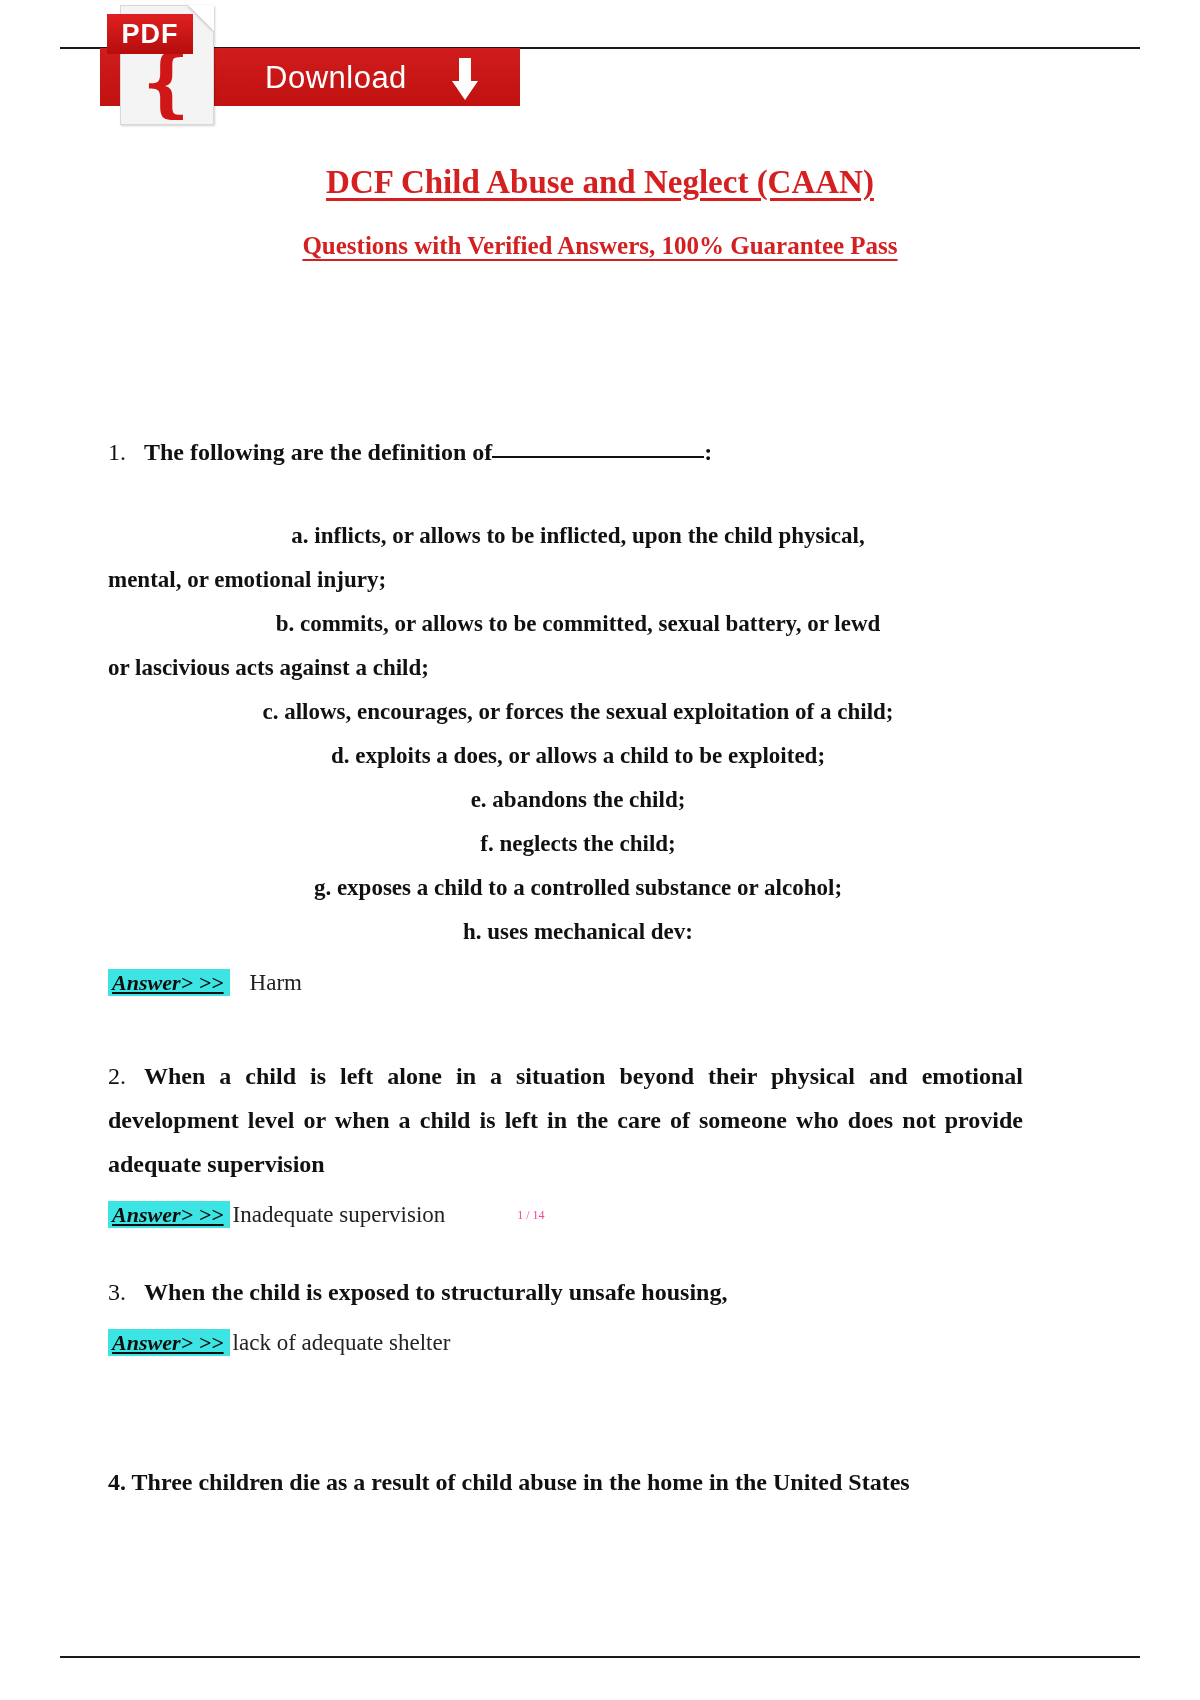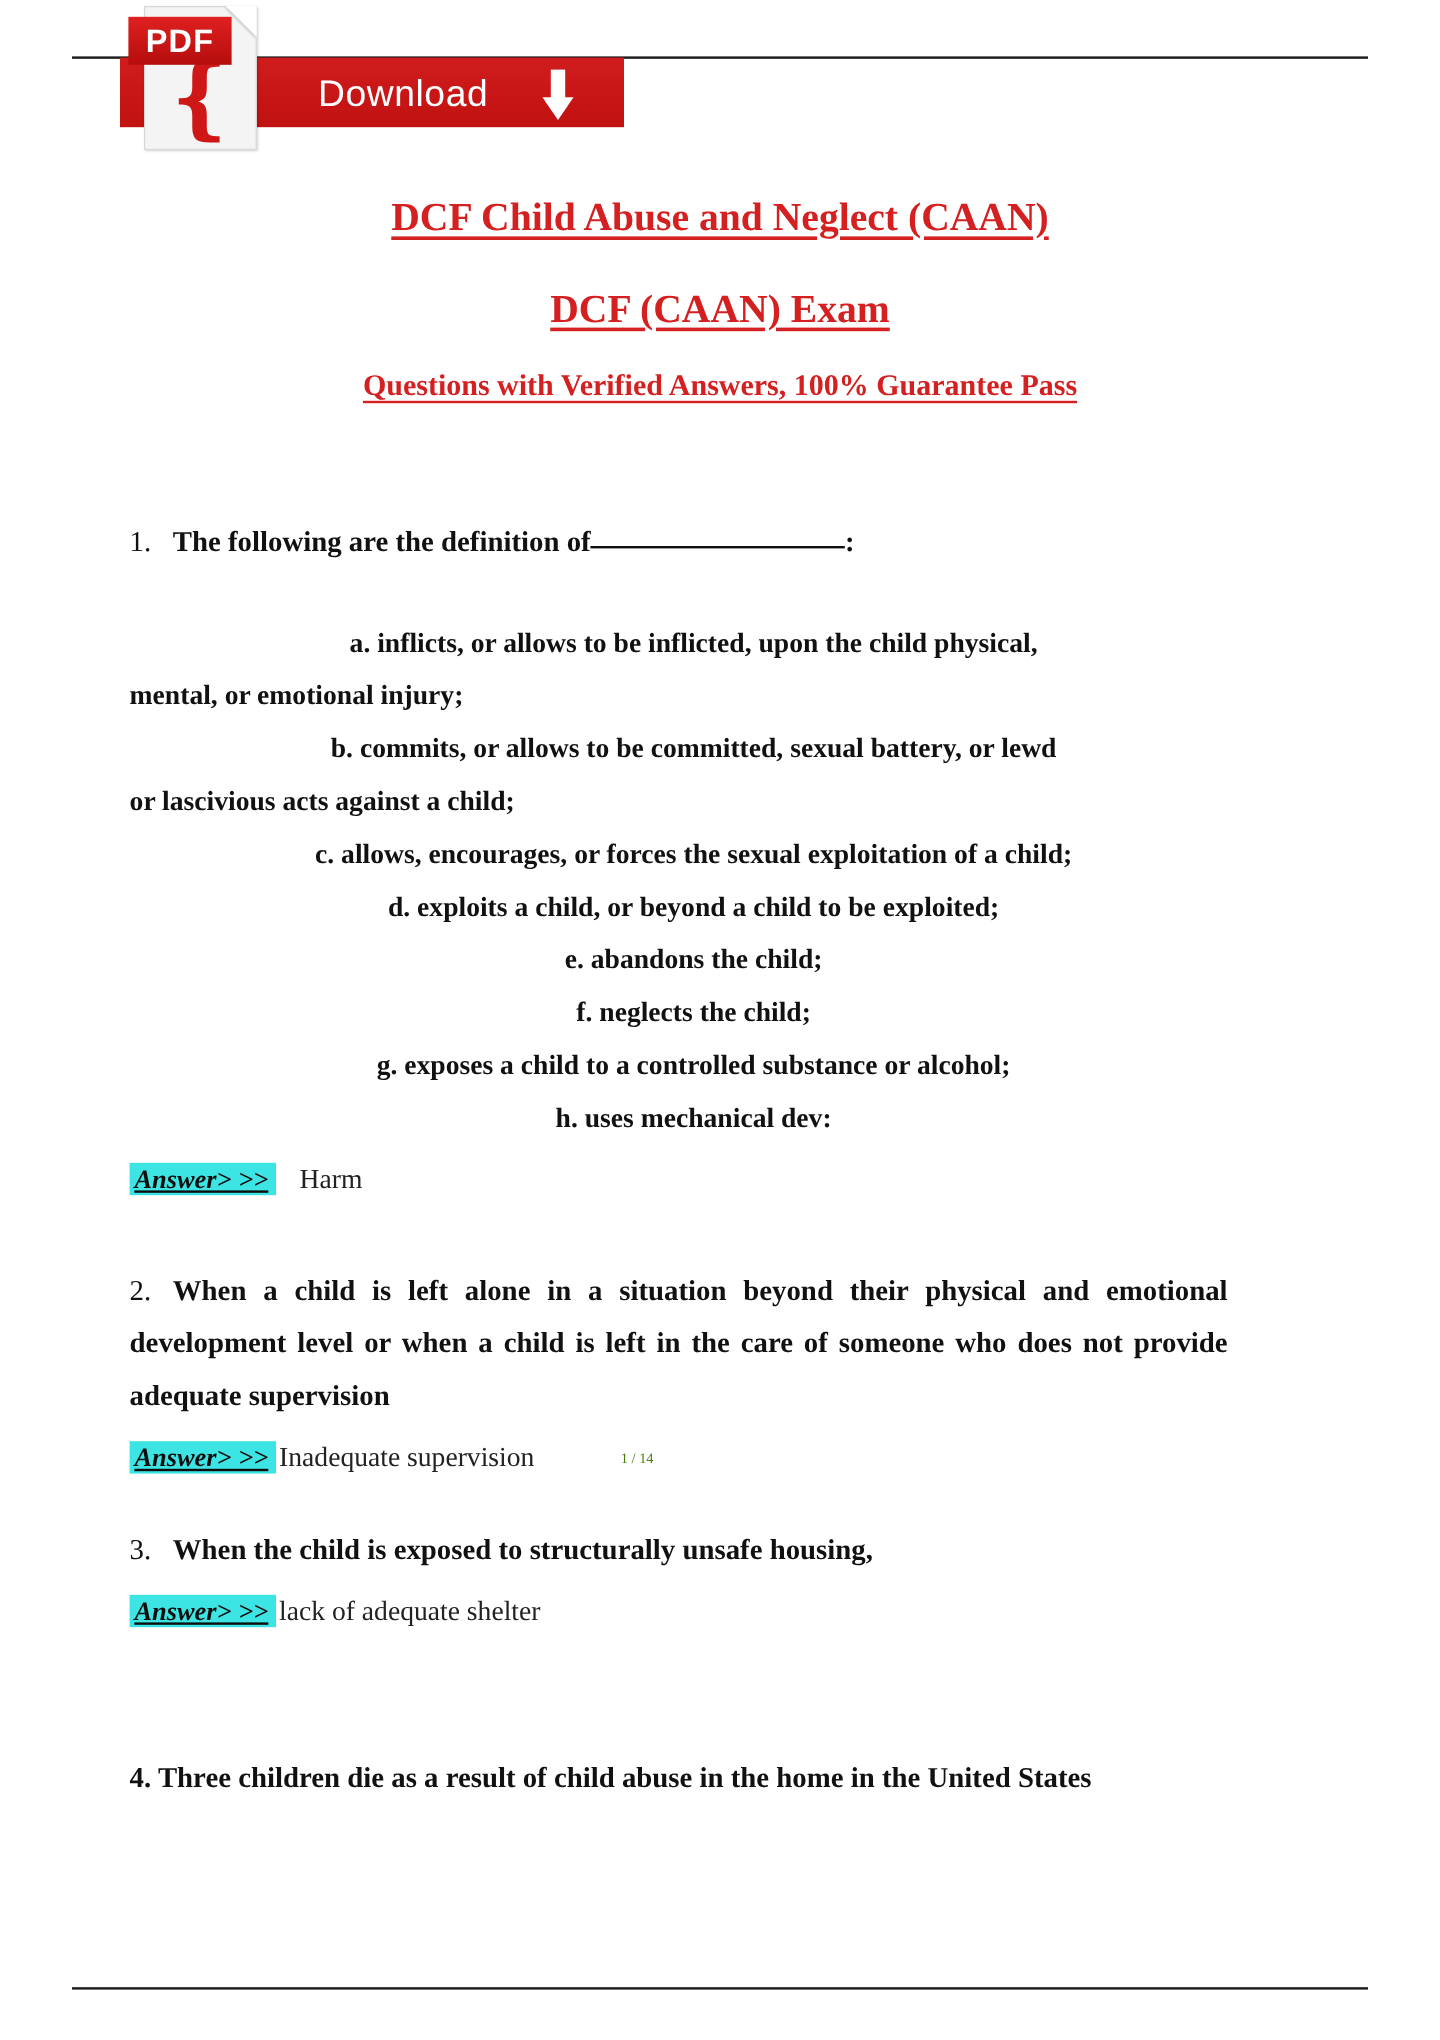--- a/index.html
+++ b/index.html
@@ -231,21 +231,21 @@
     font-weight: normal;
     color: #222;
     margin-left: 20px;
   }
   .answer-text.tight { margin-left: 3px; }
 
   .page-marker {
     display: inline-block;
     margin-left: 72px;
     font-size: 12px;
-    color: #4d7c0f;
+    color: #ec4899;
     font-weight: normal;
     vertical-align: 3px;
   }
 
   .q-just {
     font-size: 24px;
     line-height: 44px;
     font-weight: bold;
     text-align: justify;
     text-align-last: left;
@@ -272,21 +272,20 @@
     </div>
     <div class="pdf-icon">
       <div class="fold"></div>
       <div class="acro">❴</div>
       <div class="badge">PDF</div>
     </div>
   </div>
 
   <div class="title-block">
     <div class="title-1">DCF Child Abuse and Neglect (CAAN)</div>
-    <div class="title-2">DCF (CAAN) Exam</div>
     <div class="title-3">Questions with Verified Answers, 100% Guarantee Pass</div>
   </div>
 
   <div class="content">
 
     <div class="q-num-line q1">
       <span class="q-index">1.</span><span>The following are the definition of</span><span class="blank"></span><span>:</span>
     </div>
 
     <div class="opt">
@@ -300,21 +299,21 @@
       <span>commits, or allows to be committed, sexual battery, or lewd</span>
     </div>
     <div class="cont-line">or lascivious acts against a child;</div>
 
     <div class="opt">
       <span class="ltr">c.</span>
       <span>allows, encourages, or forces the sexual exploitation of a  child;</span>
     </div>
     <div class="opt">
       <span class="ltr">d.</span>
-      <span>exploits a child, or beyond a child to be exploited;</span>
+      <span>exploits a does, or allows a child to be exploited;</span>
     </div>
     <div class="opt">
       <span class="ltr">e.</span>
       <span>abandons the child;</span>
     </div>
     <div class="opt">
       <span class="ltr">f.</span>
       <span>neglects the child;</span>
     </div>
     <div class="opt">

